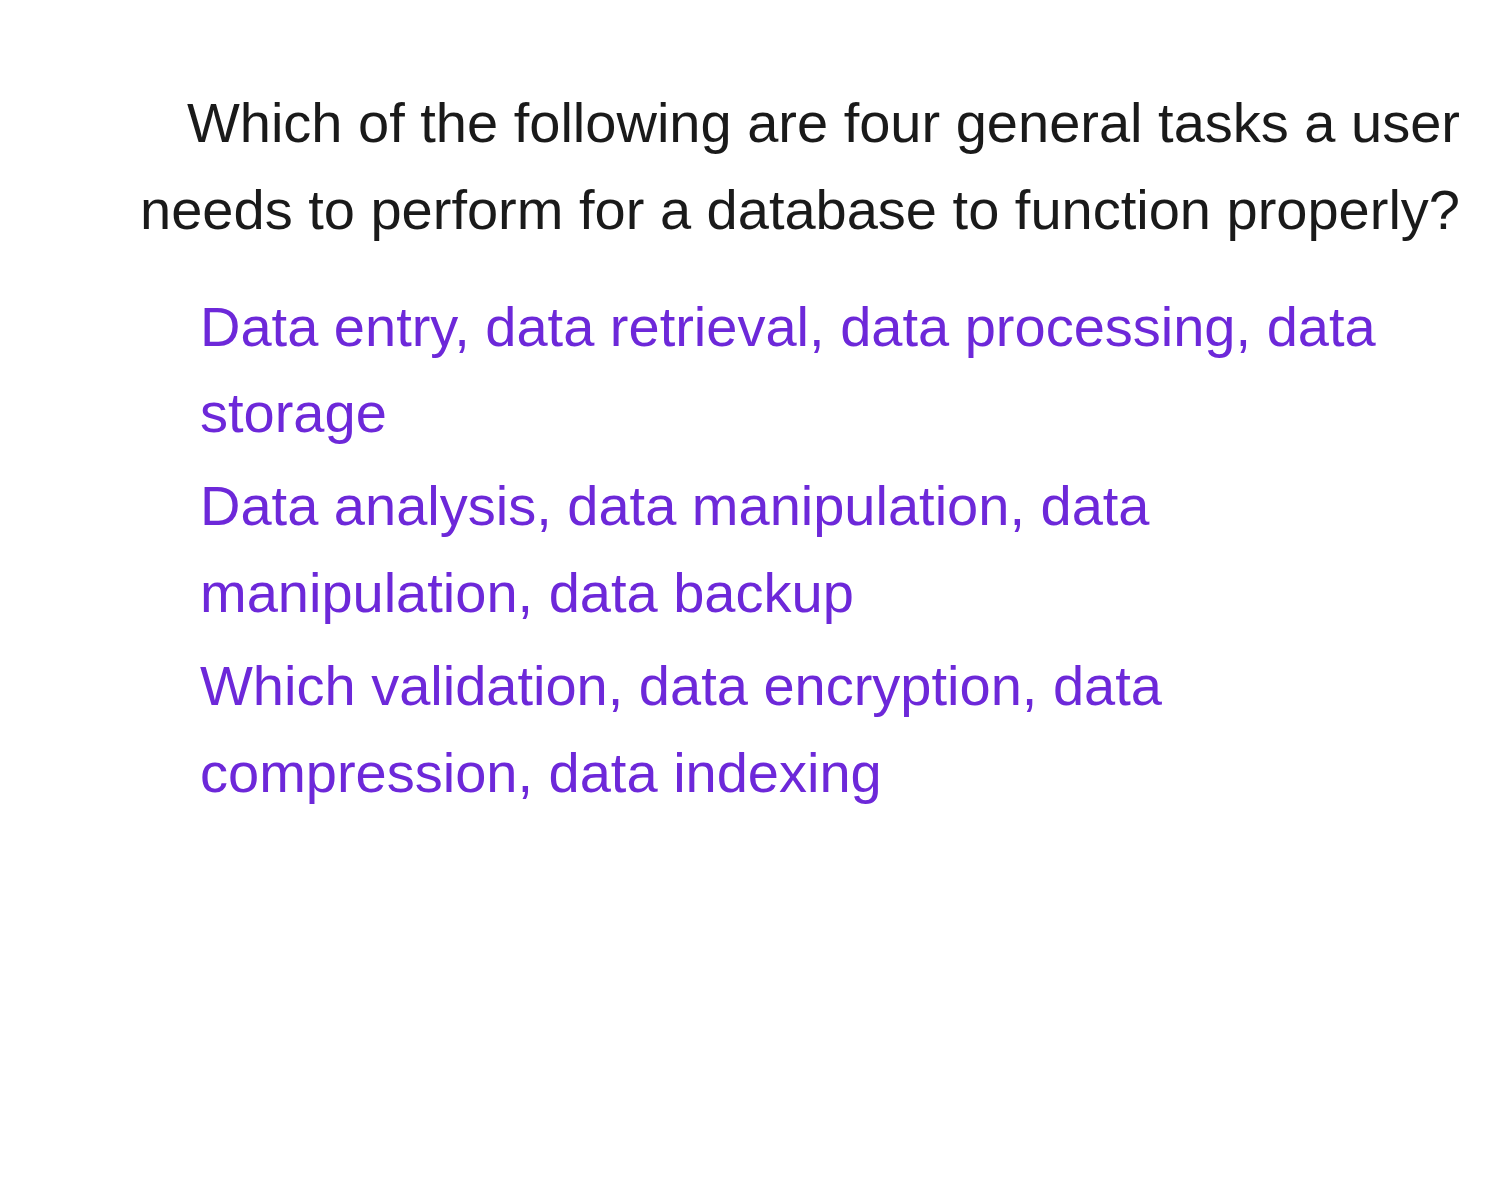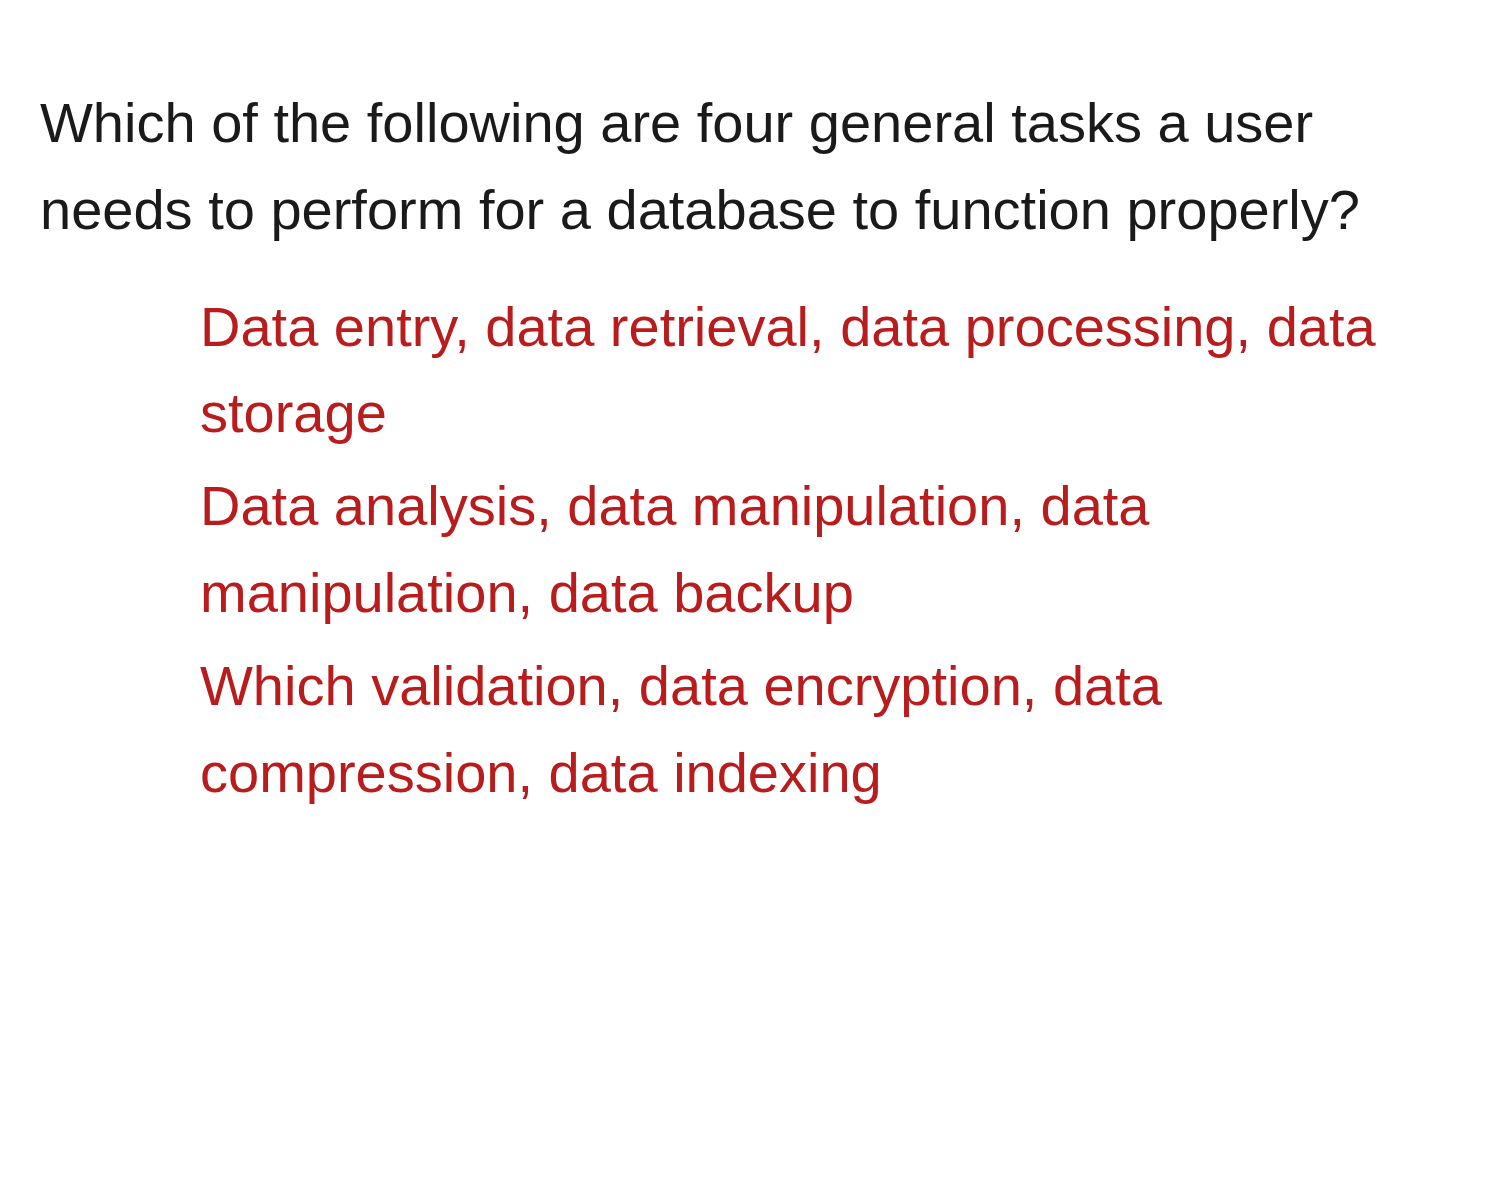--- a/index.html
+++ b/index.html
@@ -14,28 +14,29 @@
       font-family: -apple-system, BlinkMacSystemFont, "Segoe UI", Helvetica, Arial, sans-serif;
       color: #1a1a1a;
       padding: 80px 40px 40px 40px;
     }
     .question-text {
       font-size: 56px;
       line-height: 1.55;
       color: #1a1a1a;
       font-weight: 400;
       margin-bottom: 30px;
+      text-align: right;
     }
     .options-container {
       padding-left: 160px;
     }
     .option {
       font-size: 56px;
       line-height: 1.55;
-      color: #b91c1c;
+      color: #6d28d9;
       font-weight: 400;
       margin-bottom: 6px;
     }
   </style>
 </head>
 <body>
 
 <div class="question-text">Which of the following are four general tasks a user needs to perform for a database to function properly?</div>
 
 <div class="options-container">

